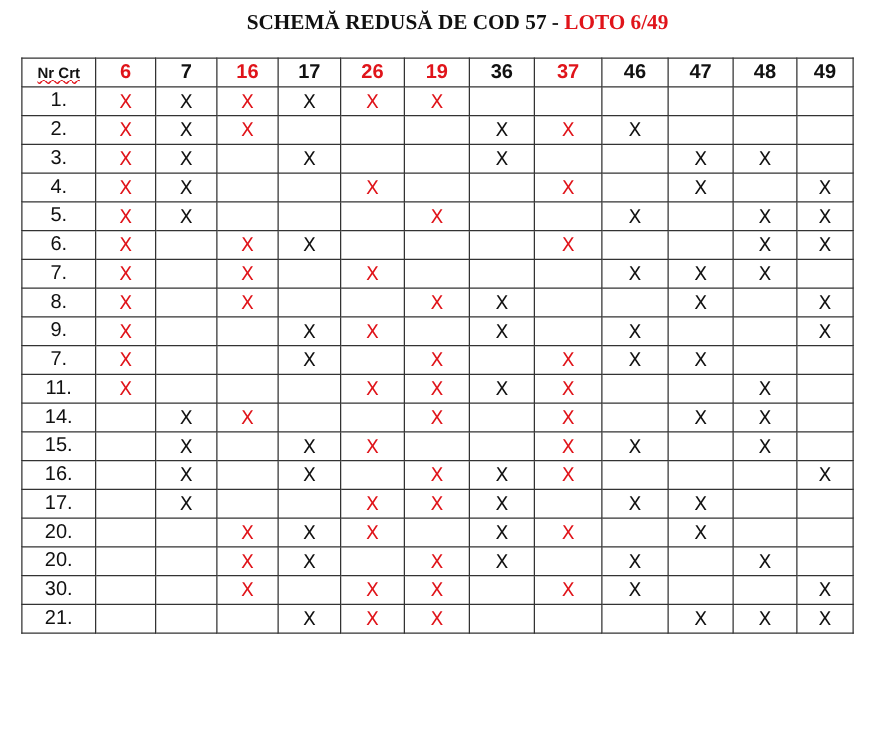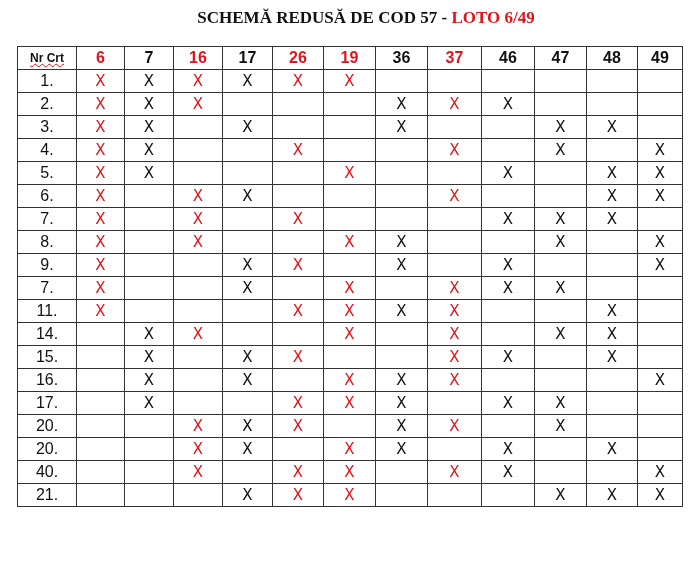--- a/index.html
+++ b/index.html
@@ -317,21 +317,21 @@
         <td class="mark red"></td>
         <td class="mark red">X</td>
         <td class="mark">X</td>
         <td class="mark red"></td>
         <td class="mark">X</td>
         <td class="mark"></td>
         <td class="mark">X</td>
         <td class="mark"></td>
       </tr>
       <tr>
-        <td class="idx">40.</td>
+        <td class="idx">30.</td>
         <td class="mark red"></td>
         <td class="mark"></td>
         <td class="mark red">X</td>
         <td class="mark"></td>
         <td class="mark red">X</td>
         <td class="mark red">X</td>
         <td class="mark"></td>
         <td class="mark red">X</td>
         <td class="mark">X</td>
         <td class="mark"></td>

